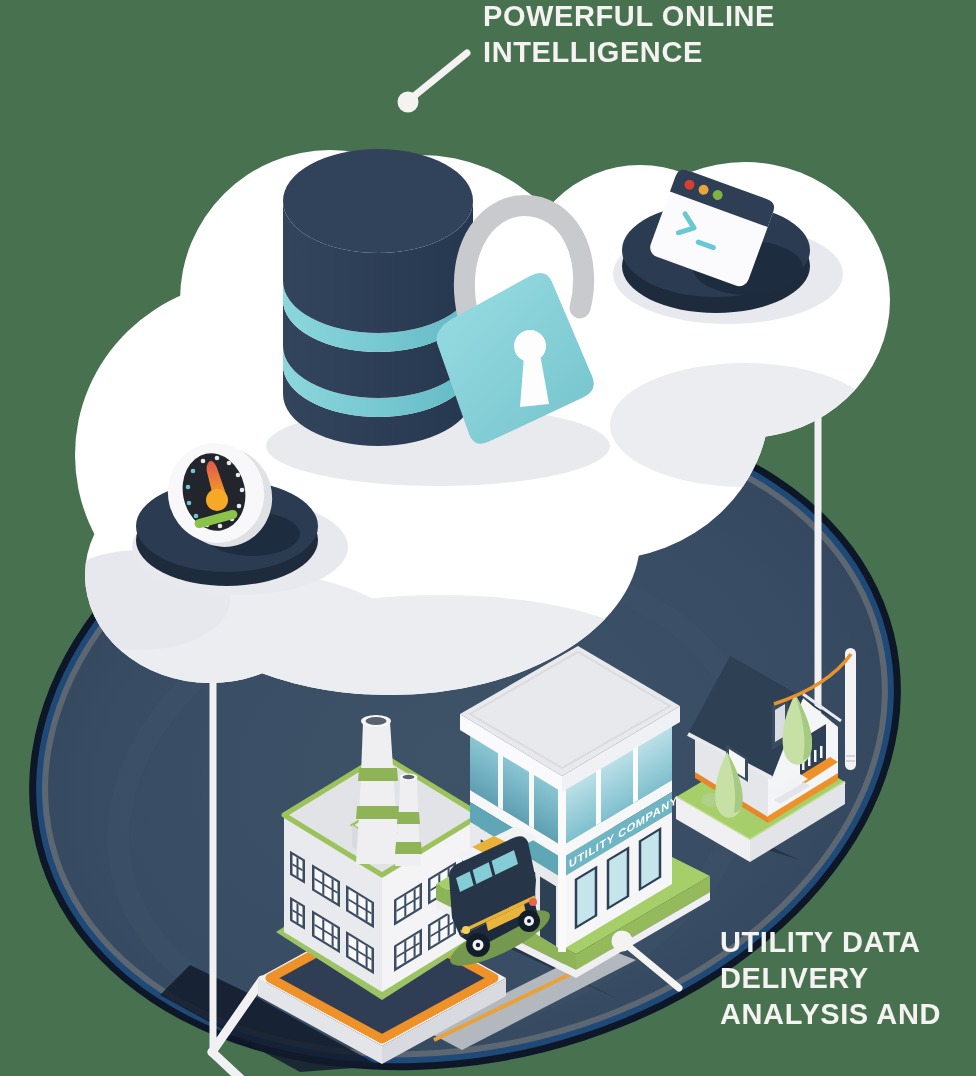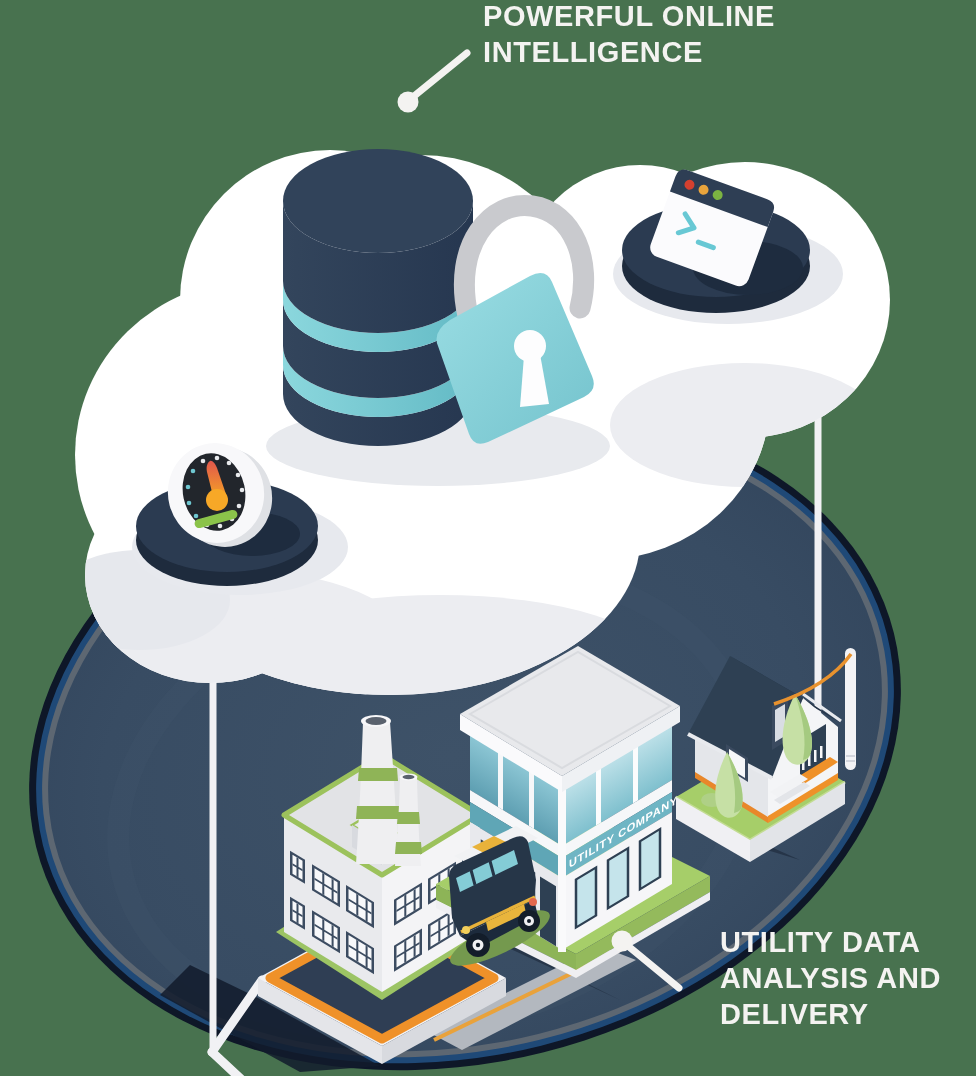--- a/index.html
+++ b/index.html
@@ -328,16 +328,16 @@
     <circle cx="622" cy="941" r="10.5" fill="#F4F3F1"></circle>
   </g>
 </svg>
 
   <div class="label label-top">
     <div>POWERFUL ONLINE</div>
     <div>INTELLIGENCE</div>
   </div>
   <div class="label label-bottom">
     <div>UTILITY DATA</div>
+    <div>DELIVERY</div>
     <div>ANALYSIS AND</div>
-    <div>DELIVERY</div>
   </div>
 </div>
 
 </body></html>

